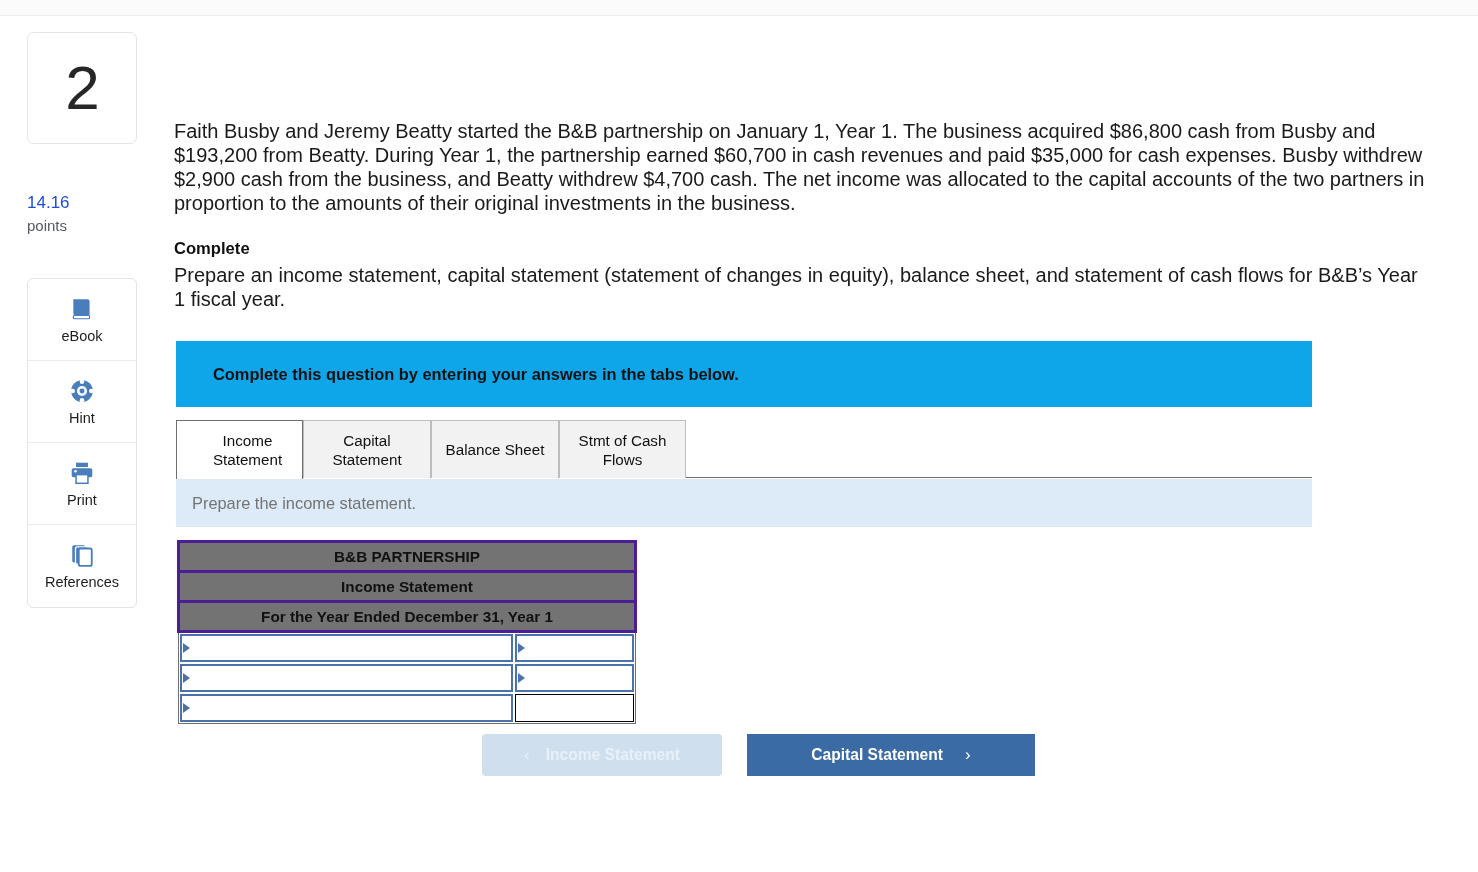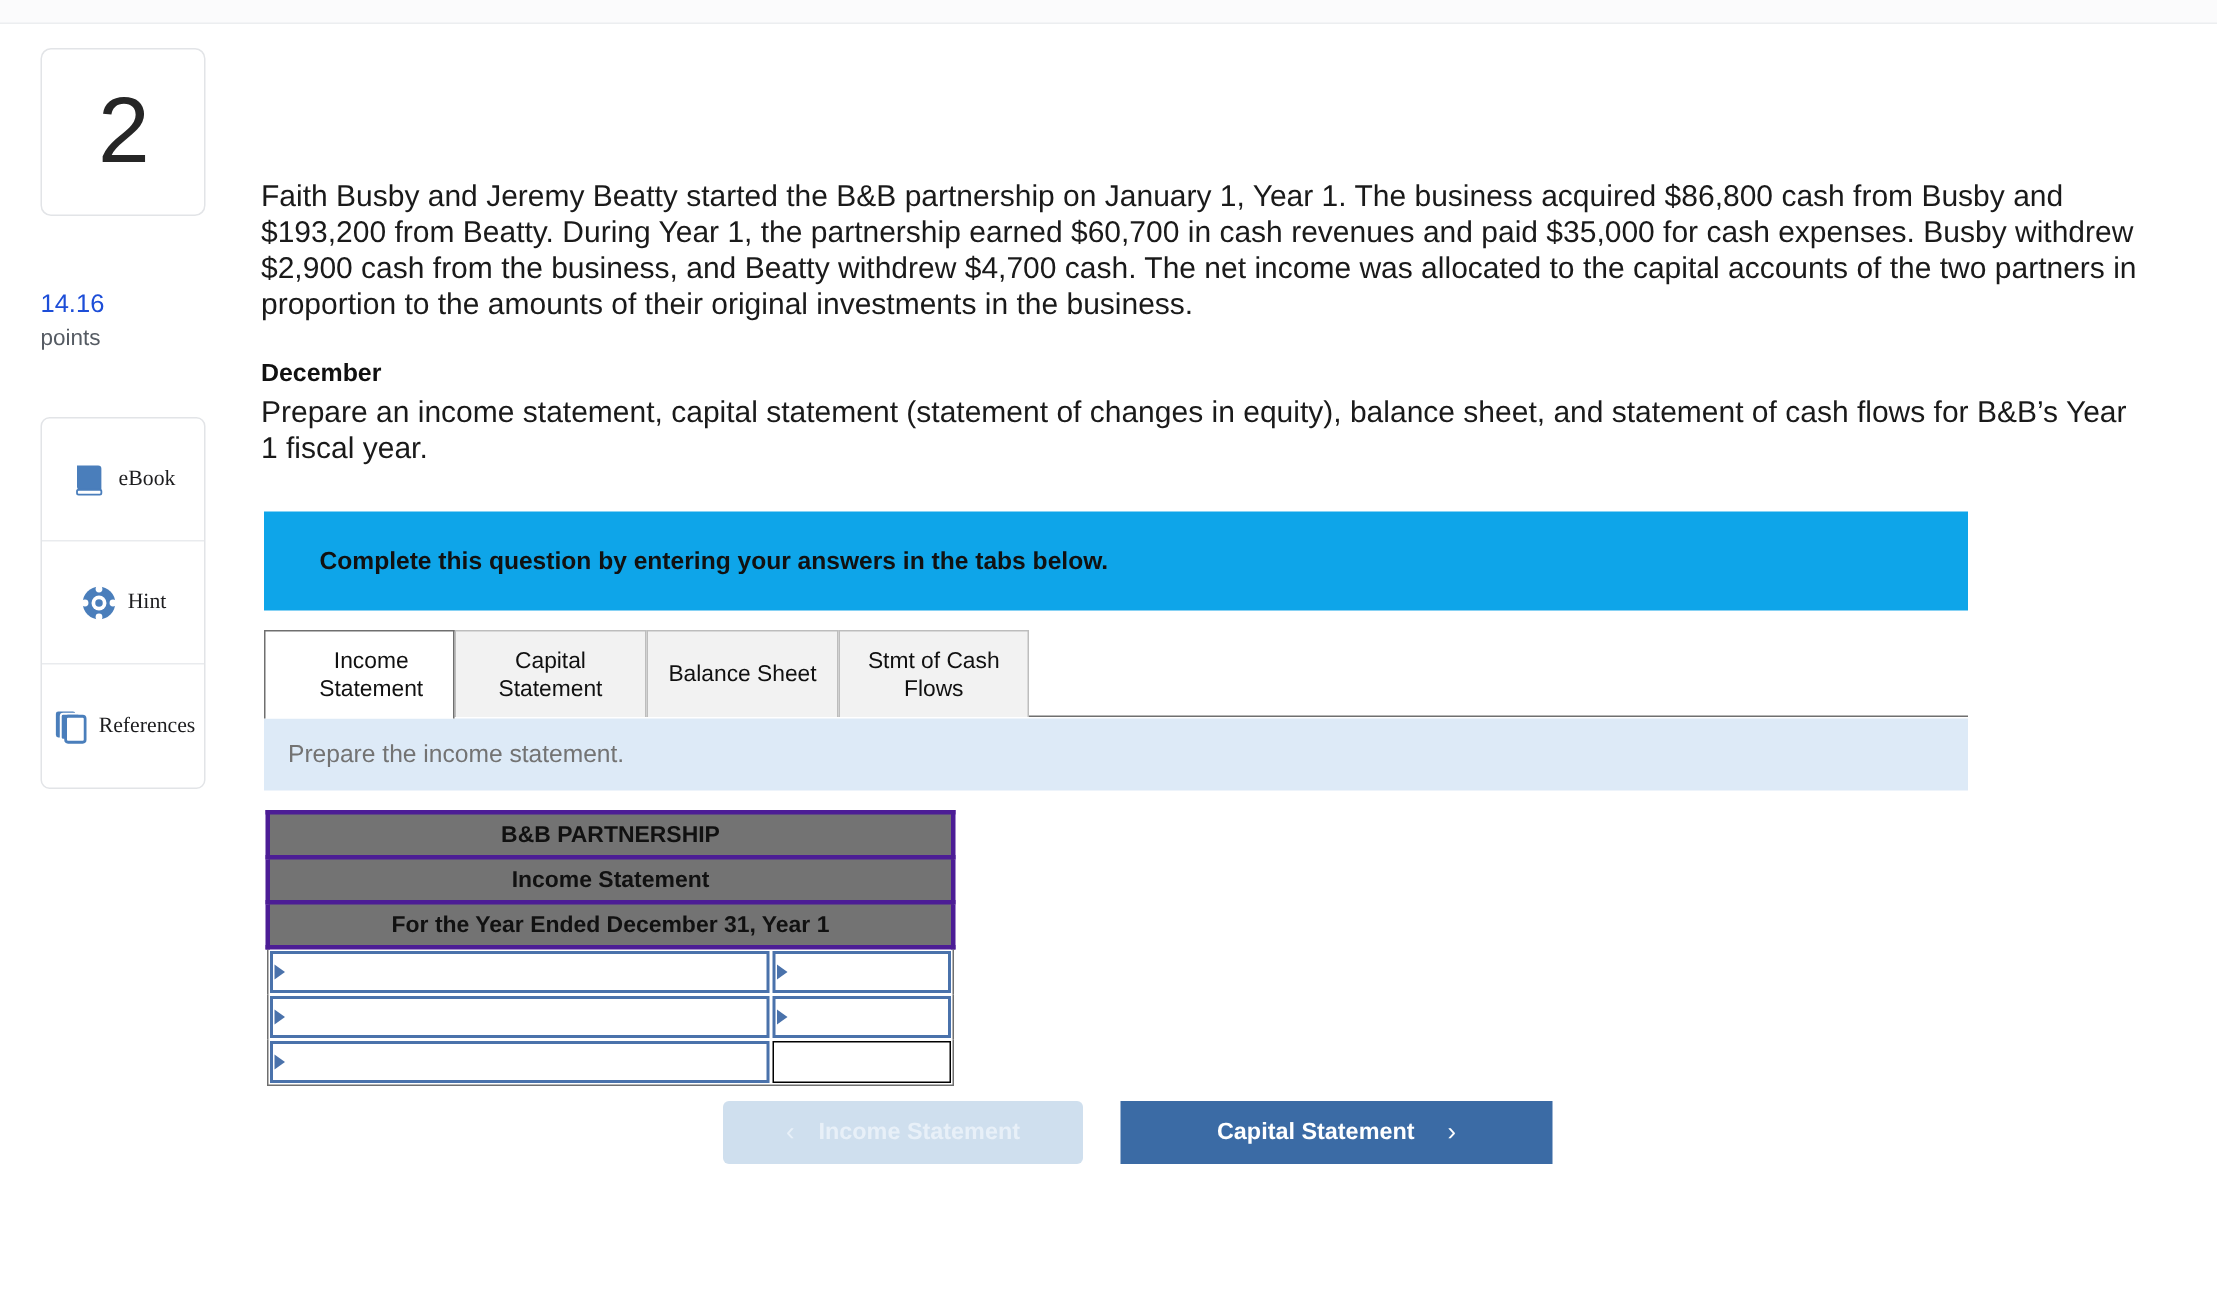--- a/index.html
+++ b/index.html
@@ -49,25 +49,24 @@
     position: absolute; left: 27px; top: 261px;
     width: 110px;
     border: 1px solid #e2e4e7;
     border-radius: 6px;
     background: #fff;
     overflow: hidden;
   }
   .tool-item {
     height: 82px;
     border-bottom: 1px solid #e9ebee;
-    display: flex; 
+    display: flex; flex-direction: column;
     align-items: center; justify-content: center;
     gap: 6px;
     cursor: pointer;
-    font-family: Liberation Serif, serif;
   }
   .tool-item:last-child { border-bottom: none; }
   .tool-item .tl-label {
     font-size: 14.5px; color: #1d1d1f;
   }
   .tool-icon { width: 26px; height: 26px; display:block; }
 
   
   #main {
     position: absolute; left: 174px; top: 17px;
@@ -241,40 +240,51 @@
           <circle cx="12" cy="3.4" r="2.1" fill="#fff"></circle>
           <circle cx="12" cy="20.6" r="2.1" fill="#fff"></circle>
           <circle cx="3.4" cy="12" r="2.1" fill="#fff"></circle>
           <circle cx="20.6" cy="12" r="2.1" fill="#fff"></circle>
           <circle cx="12" cy="12" r="2.3" fill="#4a7ebb"></circle>
         </svg>
       </span>
       <span class="tl-label">Hint</span>
     </div>
 
+    <div class="tool-item">
+      <span>
+        <svg class="tool-icon" viewBox="0 0 24 24">
+          <rect x="6.5" y="2.5" width="11" height="4" fill="#4a7ebb"></rect>
+          <rect x="2.5" y="7.5" width="19" height="8.5" rx="1.6" fill="#4a7ebb"></rect>
+          <circle cx="6" cy="10.4" r="1.2" fill="#fff"></circle>
+          <rect x="6.5" y="13.5" width="11" height="8" fill="#fff" stroke="#4a7ebb" stroke-width="1.4"></rect>
+        </svg>
+      </span>
+      <span class="tl-label">Print</span>
+    </div>
 
     <div class="tool-item">
       <span>
         <svg class="tool-icon" viewBox="0 0 24 24">
           <rect x="3" y="3" width="12" height="16" rx="1.5" fill="#4a7ebb"></rect>
           <rect x="6" y="4.5" width="12" height="16" rx="1.5" fill="#4a7ebb" stroke="#fff" stroke-width="1.2"></rect>
           <rect x="9" y="6" width="12" height="16" rx="1.5" fill="#fff" stroke="#4a7ebb" stroke-width="1.7"></rect>
         </svg>
       </span>
       <span class="tl-label">References</span>
     </div>
 
   </div>
 </div>
 
 <div id="main">
 
   <div id="intro-para" class="body-text">Faith Busby and Jeremy Beatty started the B&amp;B partnership on January 1, Year 1. The business acquired $86,800 cash from Busby and $193,200 from Beatty. During Year 1, the partnership earned $60,700 in cash revenues and paid $35,000 for cash expenses. Busby withdrew $2,900 cash from the business, and Beatty withdrew $4,700 cash. The net income was allocated to the capital accounts of the two partners in proportion to the amounts of their original investments in the business.</div>
 
-  <div id="required-head">December</div>
+  <div id="required-head">Complete</div>
   <div id="required-text" class="body-text">Prepare an income statement, capital statement (statement of changes in equity), balance sheet, and statement of cash flows for B&amp;B’s Year 1 fiscal year.</div>
 
   <div id="gray-banner">
     <span class="txt">Complete this question by entering your answers in the tabs below.</span>
   </div>
 
   <div id="tabstrip">
     <div class="tab active" style="left:0px; width:127px;padding-left:24px;">
       <span><span>Income</span><br><span>Statement</span></span>
     </div>

